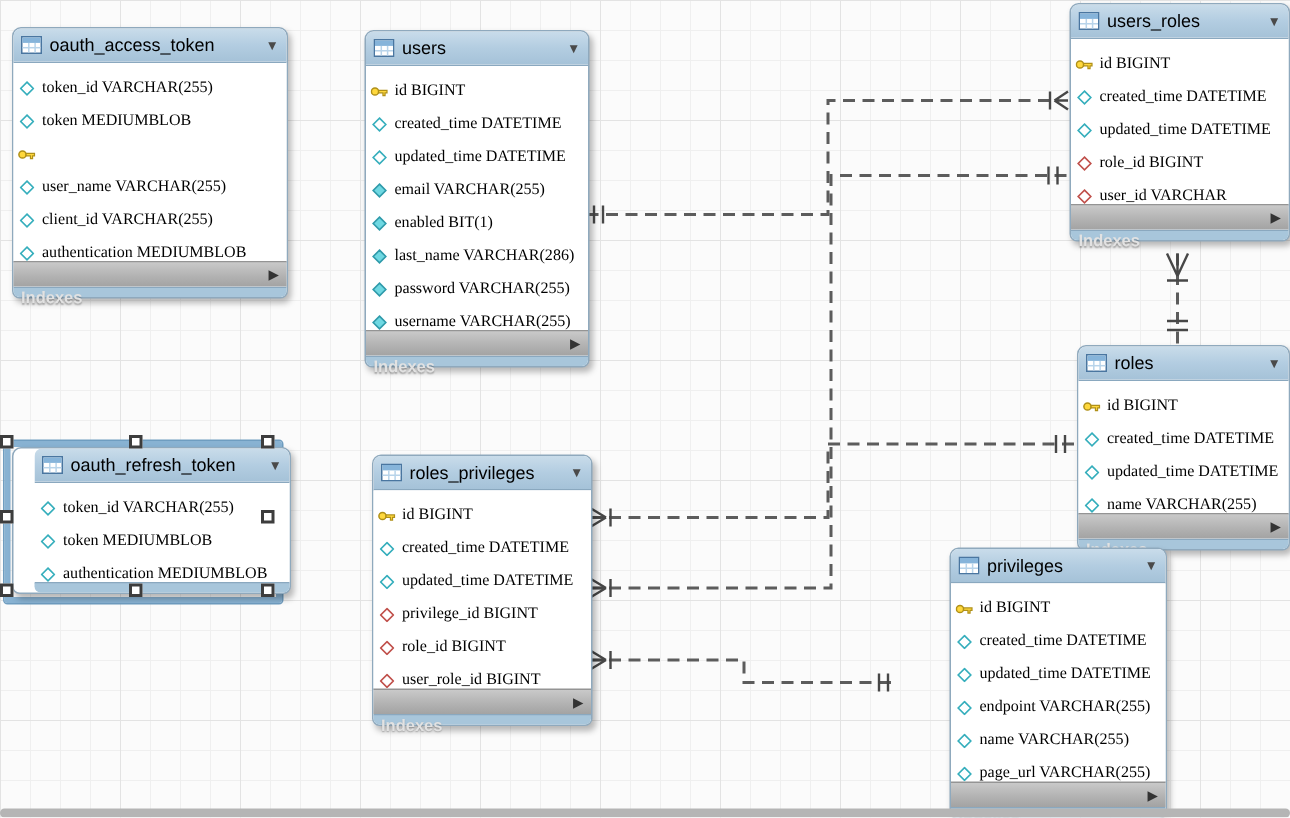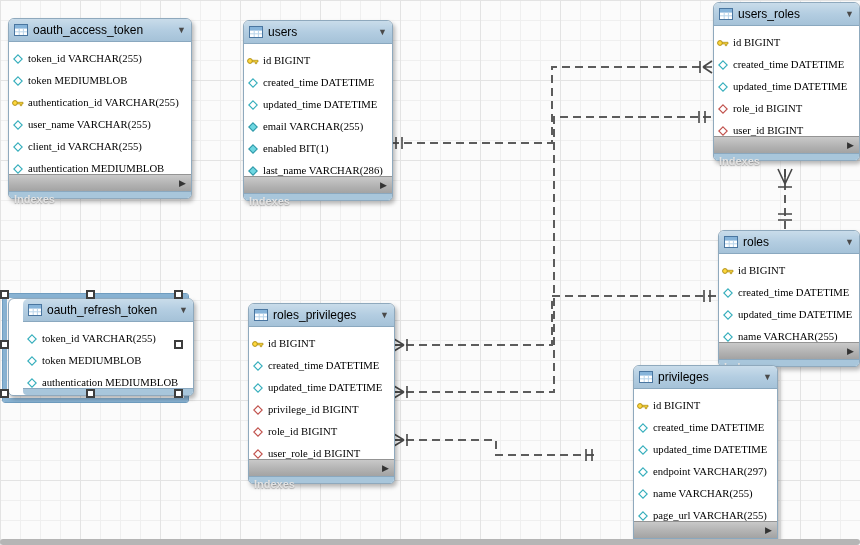--- a/index.html
+++ b/index.html
@@ -126,21 +126,20 @@
             </span>
             <span class="c-text">token MEDIUMBLOB</span>
           </div>
           <div class="t-row">
             <span class="c-icon">
               <svg width="12" height="10" viewBox="0 0 12 10">
                 <circle cx="3" cy="5" r="2.4" fill="#ffd83d" stroke="#b09018"></circle>
                 <path d="M5.4 4.3 H11 V5.9 H9.7 V7.7 H8.3 V5.9 H5.4 Z" fill="#ffd83d" stroke="#b09018" stroke-width="0.8"></path>
               </svg>
             </span>
-            <span class="c-text">authentication_id VARCHAR(255)</span>
           </div>
           <div class="t-row">
             <span class="c-icon">
               <svg width="10" height="10" viewBox="0 0 10 10">
                 <path d="M5 0.8 L9.2 5 L5 9.2 L0.8 5 Z" fill="#ffffff" stroke="#35aebc" stroke-width="1.1"></path>
               </svg>
             </span>
             <span class="c-text">user_name VARCHAR(255)</span>
           </div>
           <div class="t-row">
@@ -223,20 +222,36 @@
             <span class="c-text">enabled BIT(1)</span>
           </div>
           <div class="t-row">
             <span class="c-icon">
               <svg width="10" height="10" viewBox="0 0 10 10">
                 <path d="M5 0.8 L9.2 5 L5 9.2 L0.8 5 Z" fill="#6fd8e2" stroke="#2e9aaa" stroke-width="1.1"></path>
               </svg>
             </span>
             <span class="c-text">last_name VARCHAR(286)</span>
           </div>
+          <div class="t-row">
+            <span class="c-icon">
+              <svg width="10" height="10" viewBox="0 0 10 10">
+                <path d="M5 0.8 L9.2 5 L5 9.2 L0.8 5 Z" fill="#6fd8e2" stroke="#2e9aaa" stroke-width="1.1"></path>
+              </svg>
+            </span>
+            <span class="c-text">password VARCHAR(255)</span>
+          </div>
+          <div class="t-row">
+            <span class="c-icon">
+              <svg width="10" height="10" viewBox="0 0 10 10">
+                <path d="M5 0.8 L9.2 5 L5 9.2 L0.8 5 Z" fill="#6fd8e2" stroke="#2e9aaa" stroke-width="1.1"></path>
+              </svg>
+            </span>
+            <span class="c-text">username VARCHAR(255)</span>
+          </div>
         </div>
     <div class="t-footer">
       <span class="f-label">Indexes</span>
       <span class="f-arrow">▶</span>
     </div>
     <div class="t-bottom"></div>
   </div>
       <div class="table" style="left: 713px; top: 2px; width: 145px;">
     <div class="t-header">
       <span class="t-icon">
@@ -284,21 +299,21 @@
               </svg>
             </span>
             <span class="c-text">role_id BIGINT</span>
           </div>
           <div class="t-row">
             <span class="c-icon">
               <svg width="10" height="10" viewBox="0 0 10 10">
                 <path d="M5 0.8 L9.2 5 L5 9.2 L0.8 5 Z" fill="#ffffff" stroke="#c0504b" stroke-width="1.1"></path>
               </svg>
             </span>
-            <span class="c-text">user_id BIGINT</span>
+            <span class="c-text">user_id VARCHAR</span>
           </div>
         </div>
     <div class="t-footer">
       <span class="f-label">Indexes</span>
       <span class="f-arrow">▶</span>
     </div>
     <div class="t-bottom"></div>
   </div>
       <div class="table" style="left: 718px; top: 230px; width: 140px;">
     <div class="t-header">
@@ -508,21 +523,21 @@
               </svg>
             </span>
             <span class="c-text">updated_time DATETIME</span>
           </div>
           <div class="t-row">
             <span class="c-icon">
               <svg width="10" height="10" viewBox="0 0 10 10">
                 <path d="M5 0.8 L9.2 5 L5 9.2 L0.8 5 Z" fill="#ffffff" stroke="#35aebc" stroke-width="1.1"></path>
               </svg>
             </span>
-            <span class="c-text">endpoint VARCHAR(297)</span>
+            <span class="c-text">endpoint VARCHAR(255)</span>
           </div>
           <div class="t-row">
             <span class="c-icon">
               <svg width="10" height="10" viewBox="0 0 10 10">
                 <path d="M5 0.8 L9.2 5 L5 9.2 L0.8 5 Z" fill="#ffffff" stroke="#35aebc" stroke-width="1.1"></path>
               </svg>
             </span>
             <span class="c-text">name VARCHAR(255)</span>
           </div>
           <div class="t-row">

